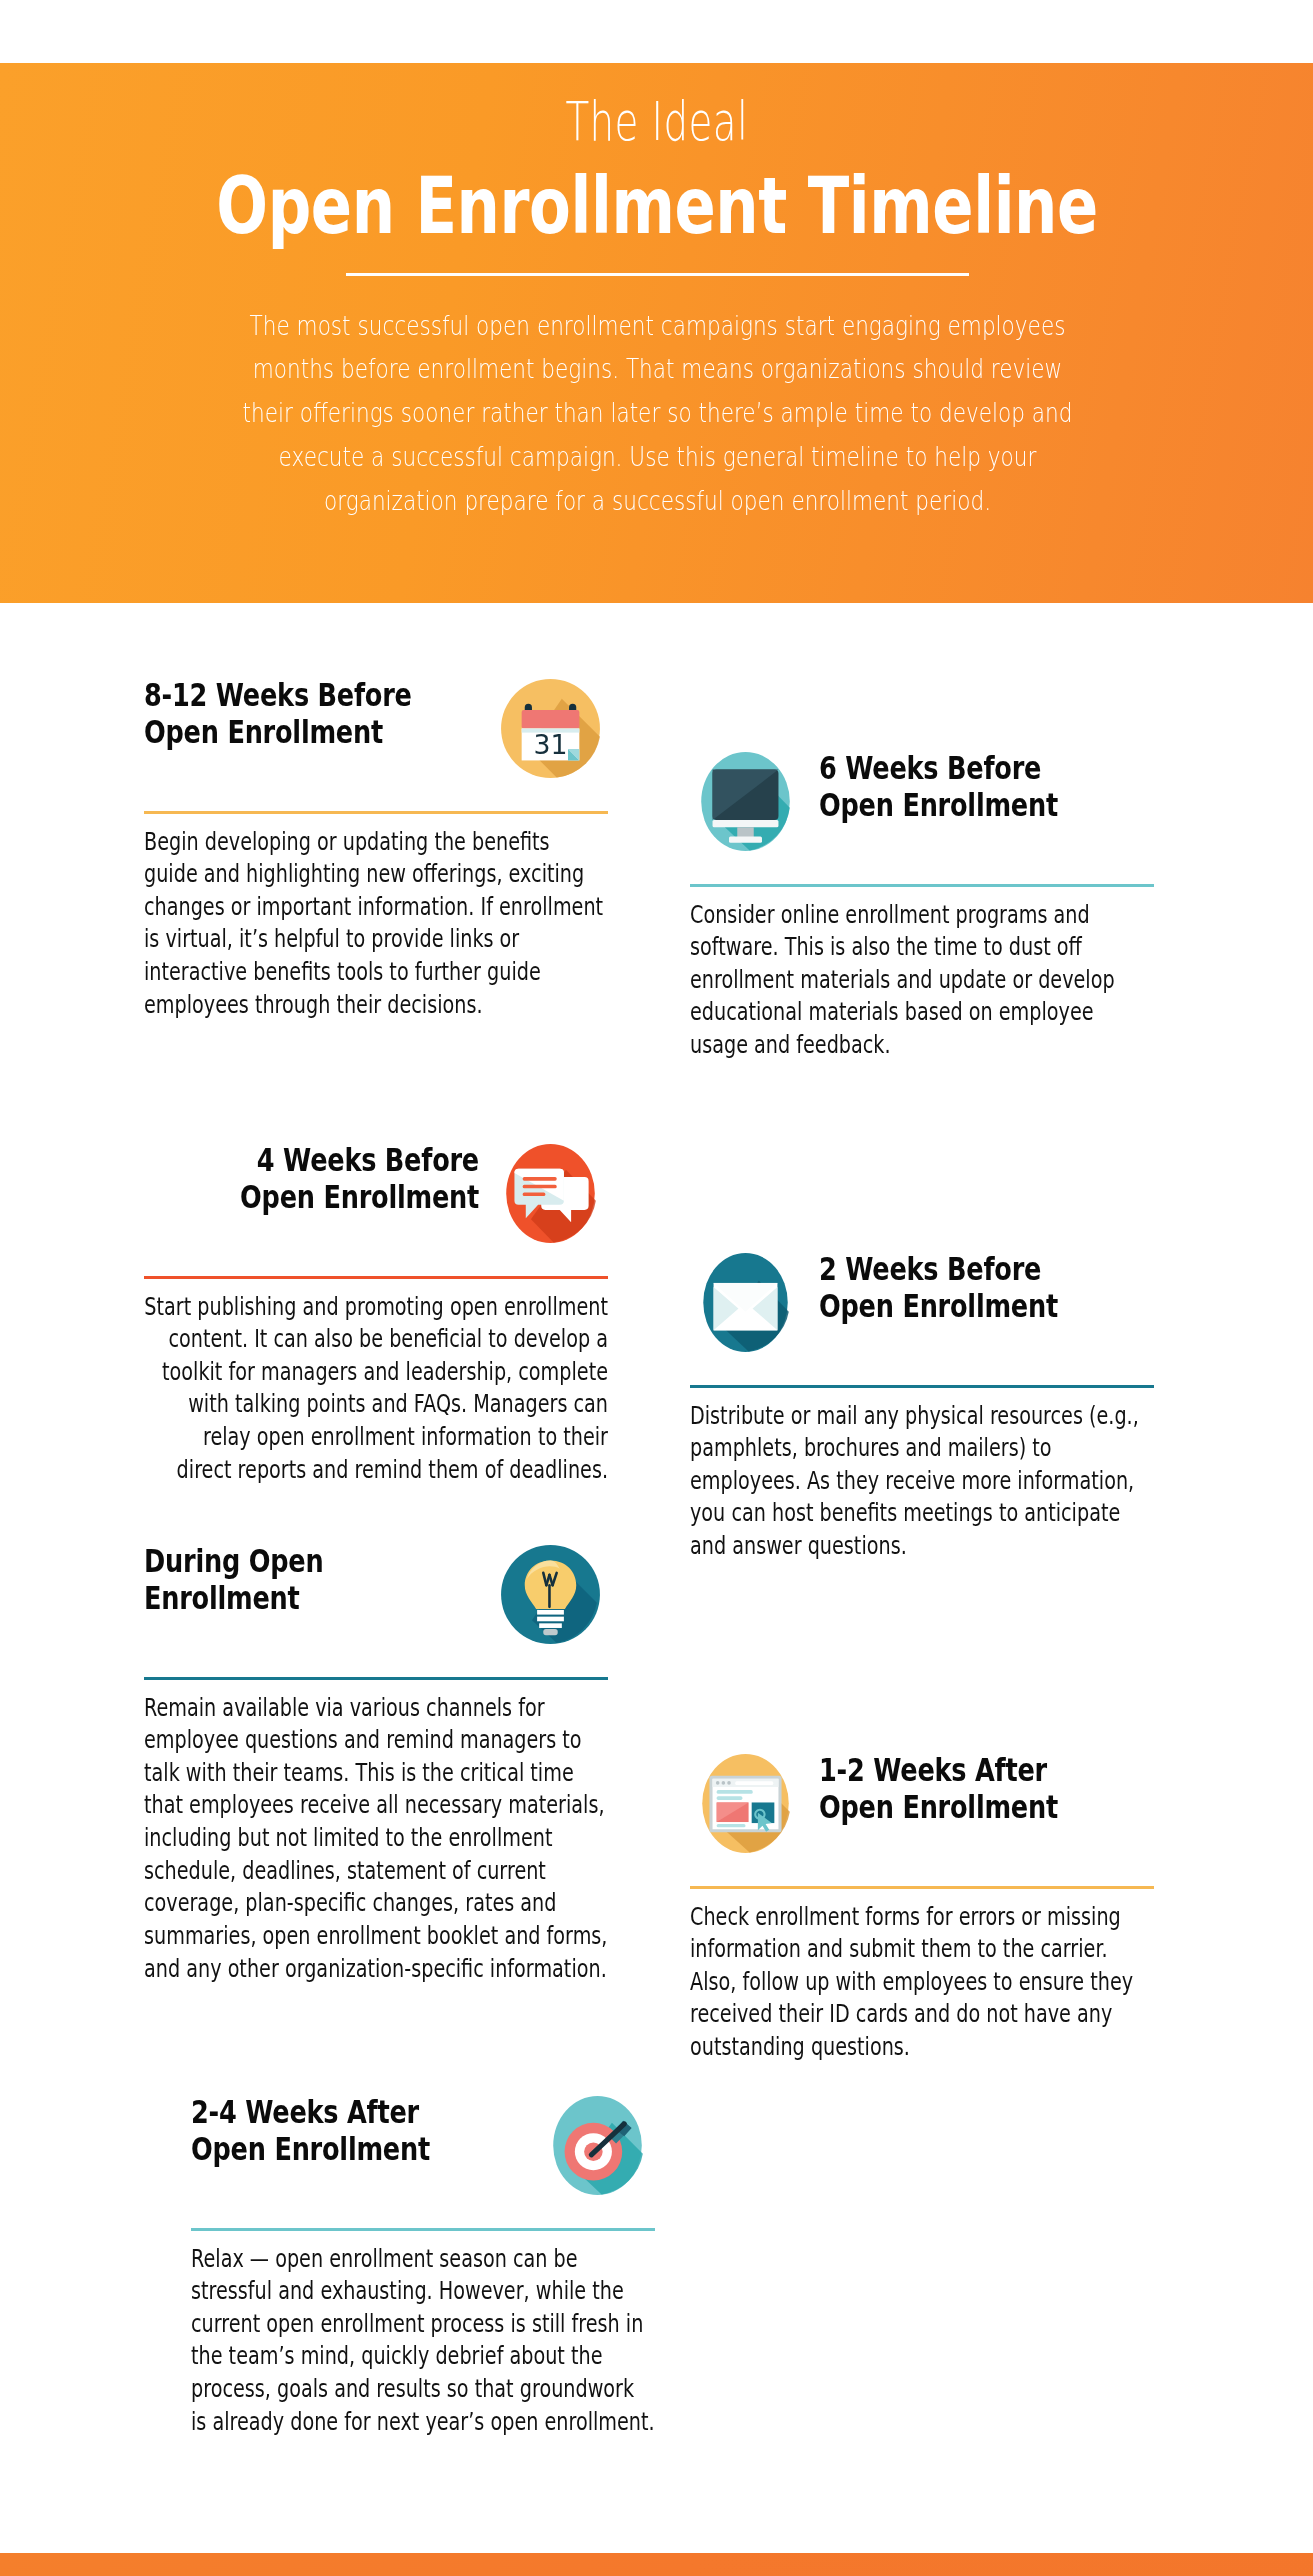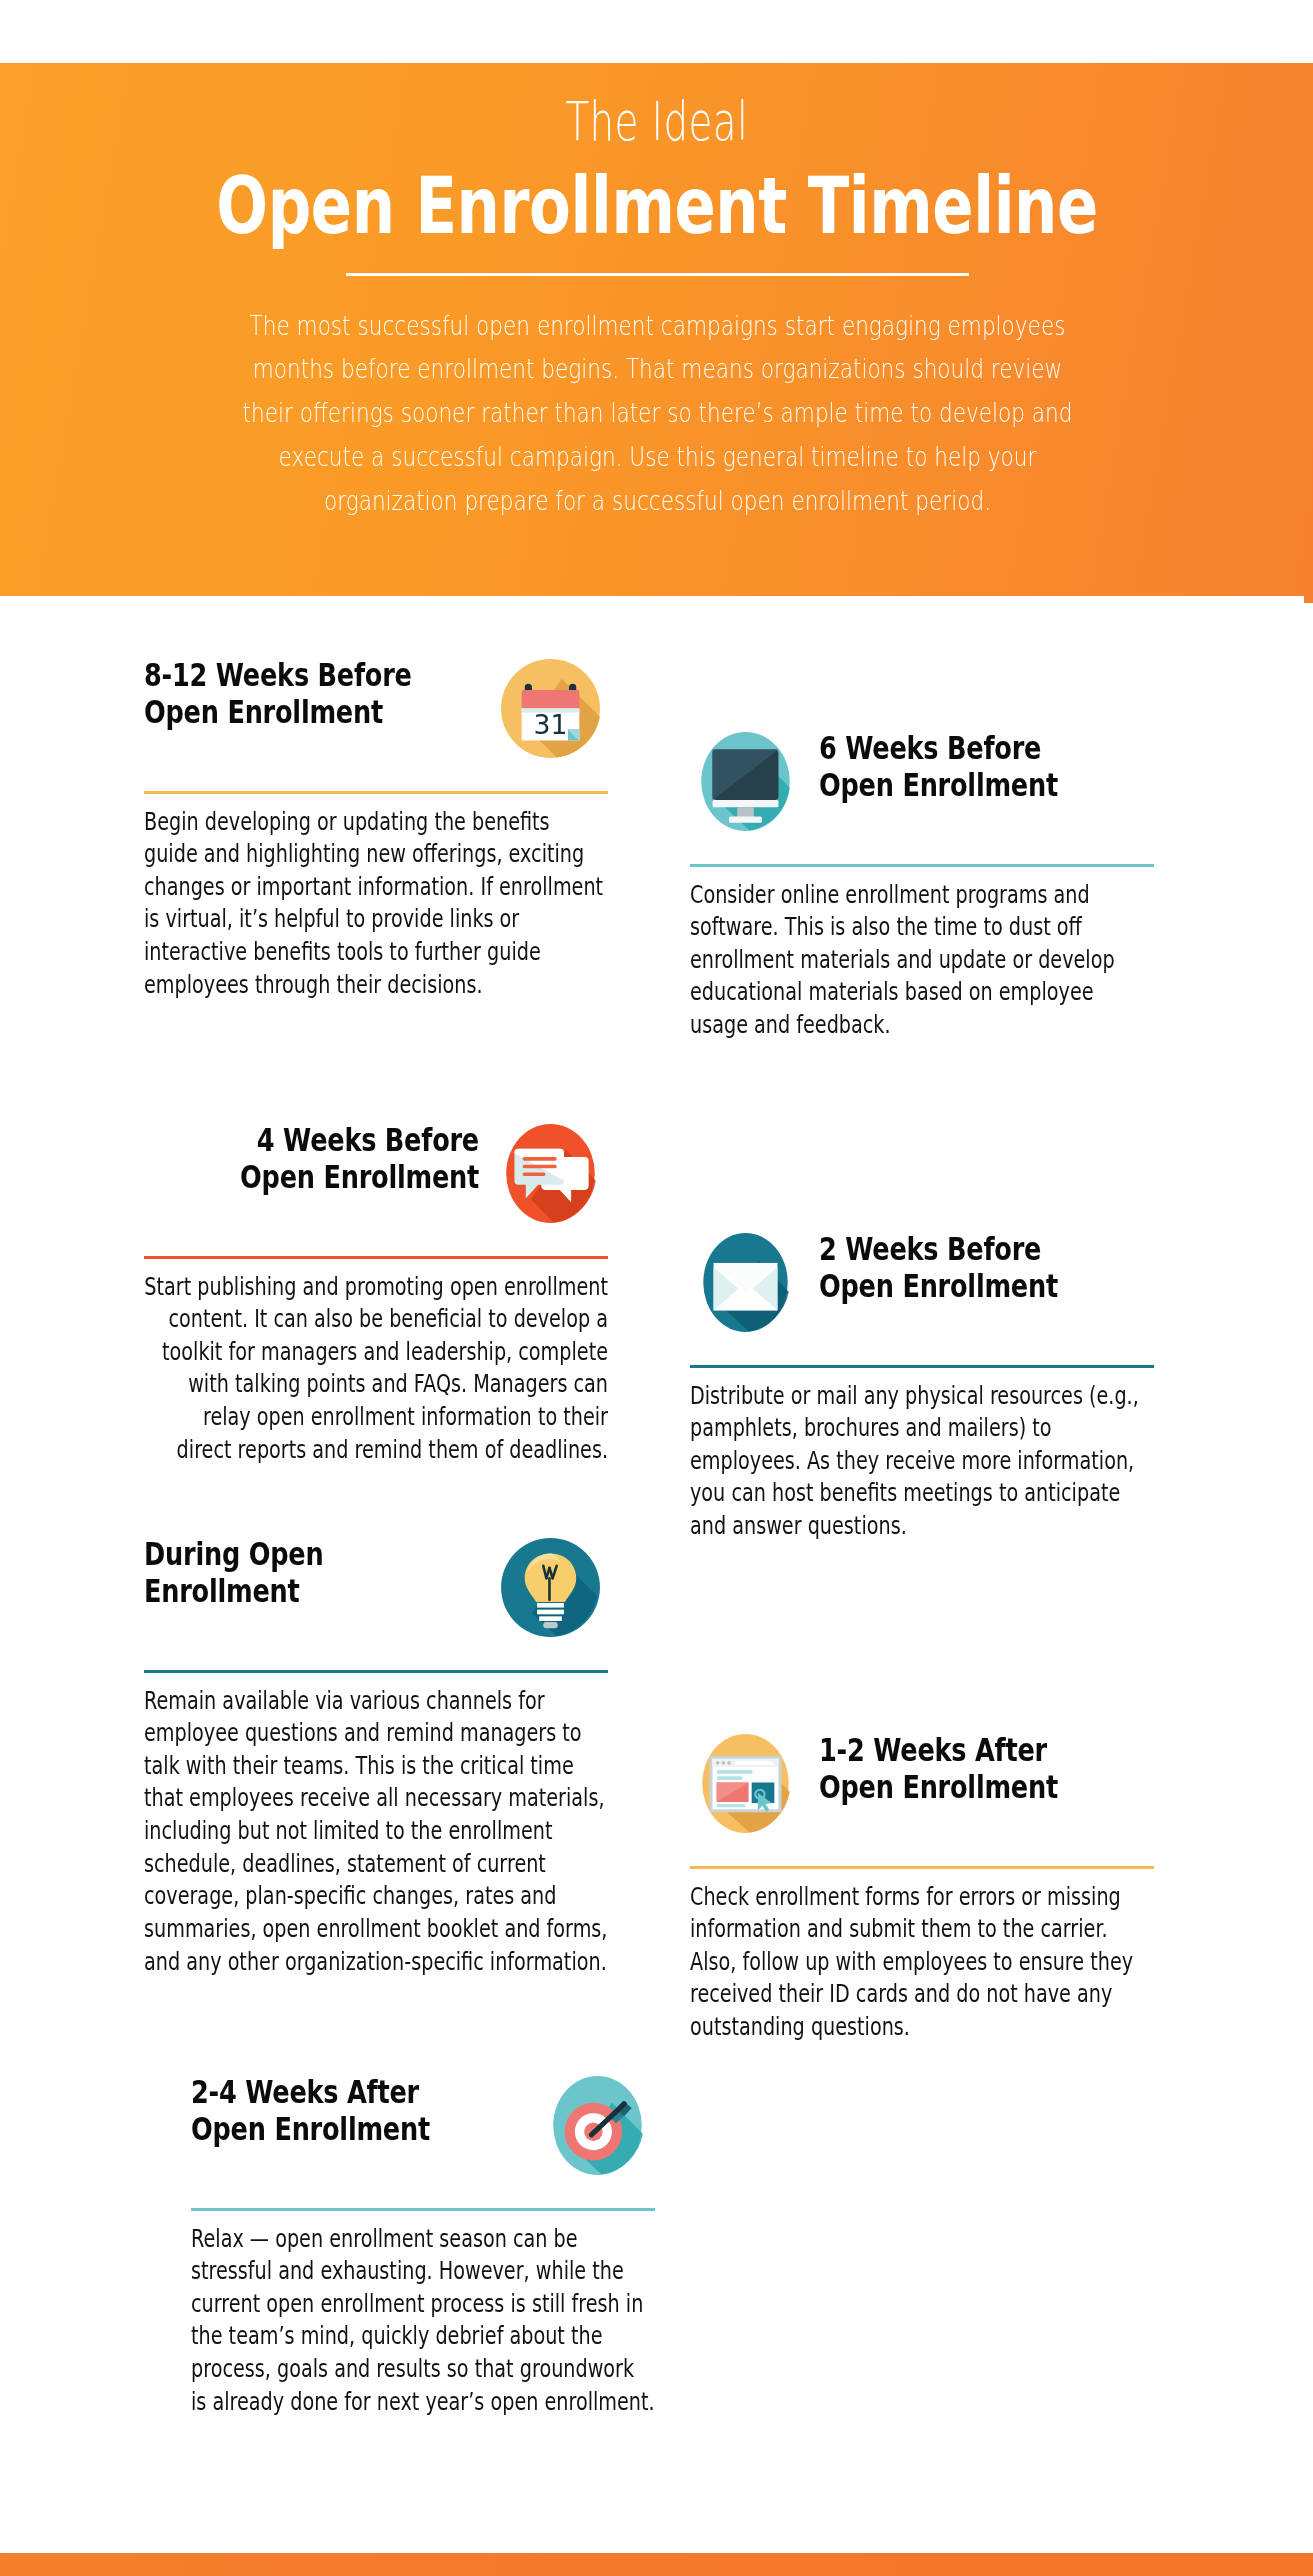--- a/index.html
+++ b/index.html
@@ -56,21 +56,21 @@
     text-align: center;
     width: 1051px;
     margin-top: 28px;
     transform: scaleX(0.80);
     transform-origin: center top;
   }
 
   
   .timeline {
     position: absolute;
-    left: 0; top: 596px;
+    left: 0; top: 616px;
     width: 1304px; height: 1949px;
     background: #ffffff;
   }
 
   .card {
     position: absolute;
     z-index: 2;
   }
   .card.left  { left: 144px;  width: 464px; }
   .card.right { left: 690px; width: 464px; }
@@ -225,21 +225,21 @@
           <path d="M38 62 L162 62 L100 118 Z" fill="#fbfdfd"></path>
         </svg>
       </div>
       <div class="card-title">2 Weeks Before
 Open Enrollment</div>
     </div>
     <div class="card-rule" style="background:#17788f;"></div>
     <div class="card-body">Distribute or mail any physical resources (e.g., pamphlets, brochures and mailers) to employees. As they receive more information, you can host benefits meetings to anticipate and answer questions.</div>
   </div>
 
-  <div class="card left" style="top:927px;margin-top:13px;">
+  <div class="card left" style="top:927px;">
     <div class="card-head icon-right">
       <div class="card-title">During Open
 Enrollment</div>
       <div class="icon-wrap right-pos">
         <svg viewBox="0 0 200 200">
           <circle cx="100" cy="100" r="96" fill="#17788f"></circle>
           <path d="M128 54 L190 116 A96 96 0 0 1 112 194 L64 150 Z" fill="#0e607a" opacity="0.8"></path>
           <path d="M100 34 C 70 34, 50 56, 50 82 C 50 102, 64 114, 72 128 L 128 128 C 136 114, 150 102, 150 82 C 150 56, 130 34, 100 34 Z" fill="#f8cd6c"></path>
           <path d="M100 34 C 78 34, 60 50, 54 70 C 70 46, 100 40, 118 50 C 112 40, 108 34, 100 34 Z" fill="#fadf9c"></path>
           <rect x="74" y="130" width="52" height="9" fill="#ffffff"></rect>

